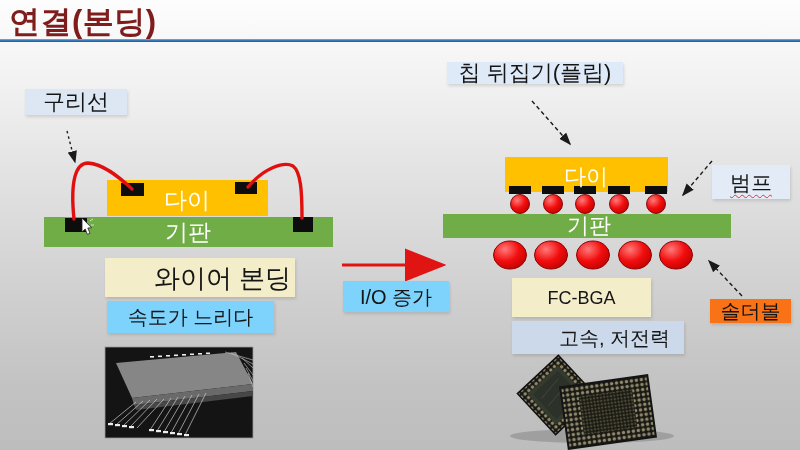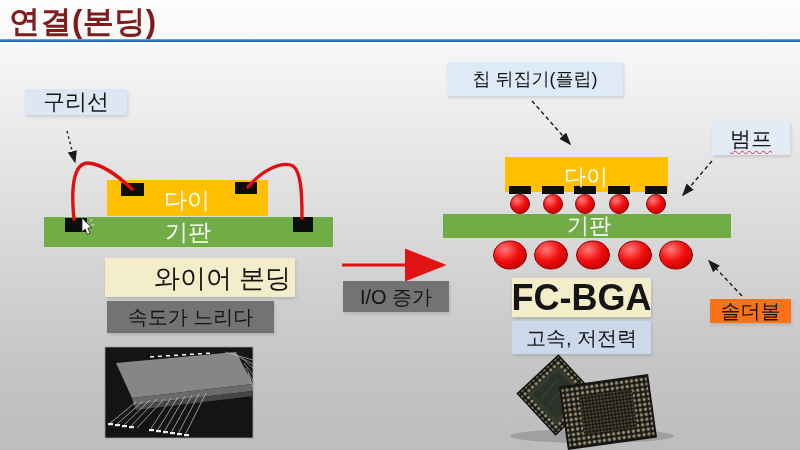--- a/index.html
+++ b/index.html
@@ -12,32 +12,32 @@
     position:absolute;left:9px;top:1px;font-size:31px;font-weight:bold;color:#7f1d1d;letter-spacing:.5px;
   }
   .rule{
     position:absolute;left:0;top:39px;width:800px;height:3px;
     background:linear-gradient(180deg,#7fb2de 0%,#2e75b6 55%,#1f5c99 100%);
   }
   .label{
     position:absolute;display:flex;align-items:center;justify-content:center;
     color:#151515;box-shadow:1px 2px 3px rgba(0,0,0,.13);line-height:1;white-space:nowrap;
   }
-  .bg-blue{background:#737373;text-align:right;}
-  .bg-blue-light{background:#e3ecf6;}
+  .bg-blue{background:#7dd3fc;text-align:right;}
+  .bg-blue-light{background:#e3ecf6;margin-top:44px;}
   .bg-cream{background:#f3edca;}
   .copper{left:25px;top:89px;width:102px;height:26px;font-size:22px;background:#dde7f3;}
   .wirebond{left:105px;top:258px;width:145px;height:39px;font-size:26px;padding-left:45px;}
   .slow{left:107px;top:301px;width:167px;height:32px;font-size:20px;}
   .io{left:343px;top:281px;width:106px;height:31px;font-size:20px;}
-  .flip{left:447px;top:62px;width:176px;height:34px;font-size:18px;background:#deeaf7;}
+  .flip{left:447px;top:62px;width:176px;height:22px;font-size:22px;background:#deeaf7;}
   .bump{left:712px;top:121px;width:78px;height:34px;font-size:21px;}
   .bump span{text-decoration:underline wavy #d03a3a 1px;text-underline-offset:4px;}
-  .fcbga{left:512px;top:278px;width:139px;height:39px;font-size:36px;font-weight:bold;}
-  .fastlow{left:512px;top:321px;width:139px;height:33px;font-size:20px;background:#ccd9ea;}
+  .fcbga{left:512px;top:278px;width:139px;height:39px;font-size:18px;}
+  .fastlow{left:512px;top:321px;width:139px;height:33px;font-size:20px;background:#ccd9ea;padding-left:33px;}
   .solder{left:710px;top:299px;width:81px;height:24px;font-size:20px;background:#f97316;}
   svg.layer{position:absolute;left:0;top:0;}
   .svg-label{fill:#ffffff;font-family:"Liberation Sans","DejaVu Sans",sans-serif;}
 </style>
 </head>
 <body>
 
 <div class="title">연결(본딩)</div>
 <div class="rule"></div>
 

